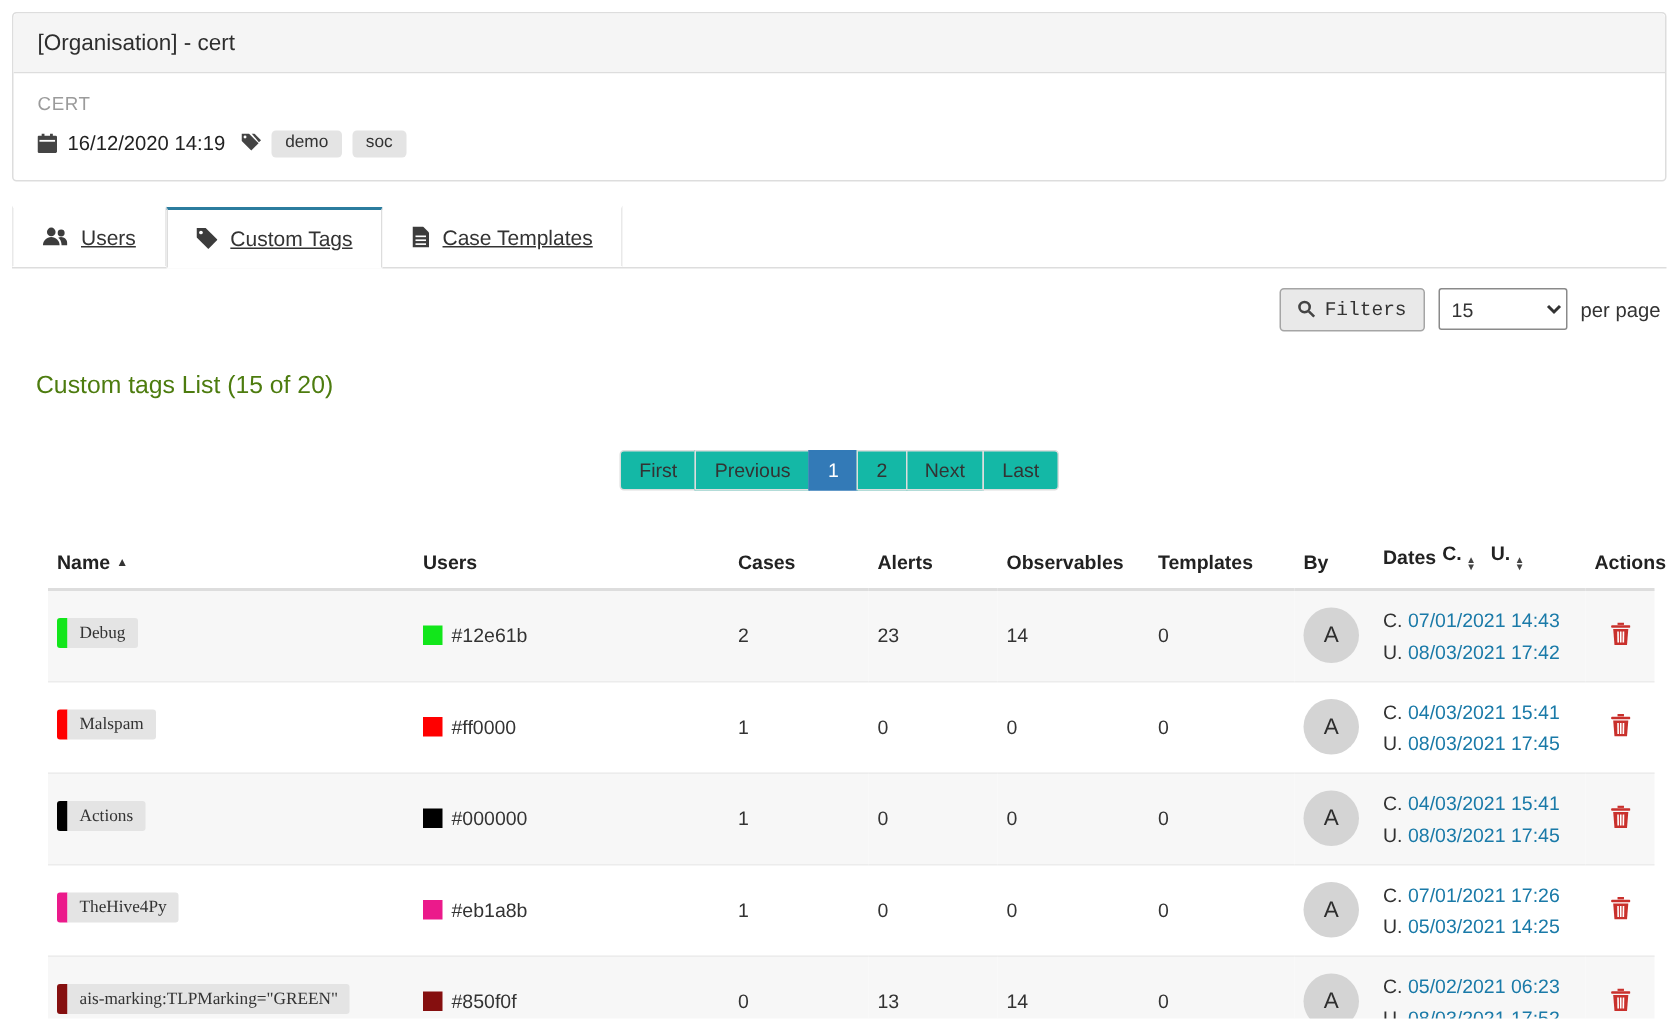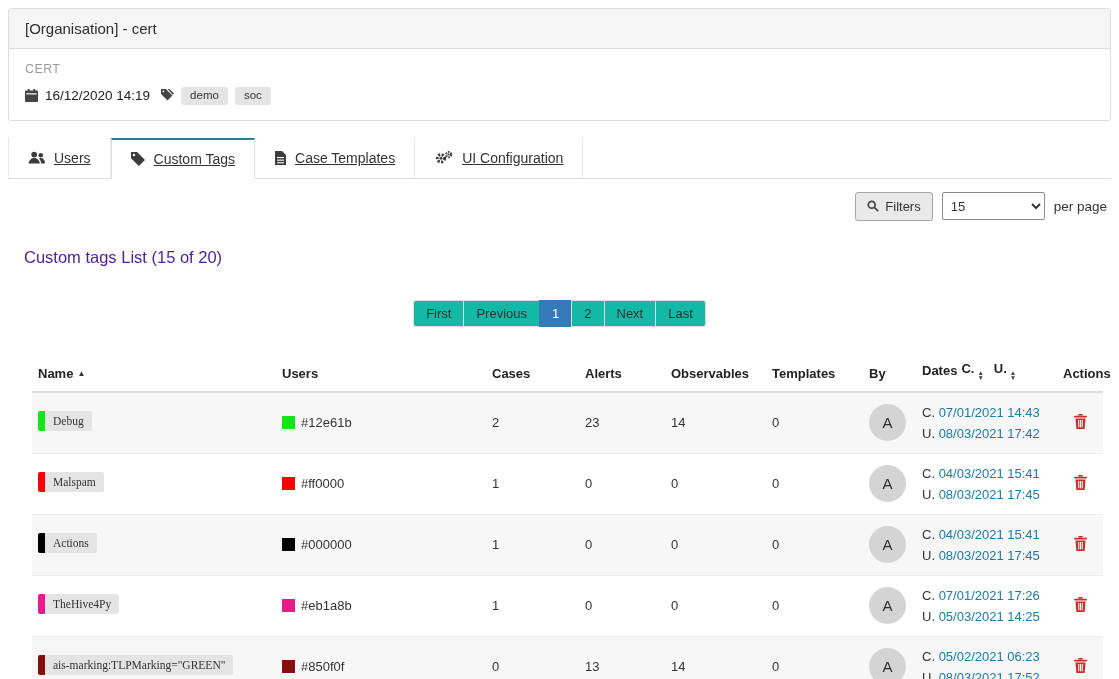--- a/index.html
+++ b/index.html
@@ -25,26 +25,26 @@
 
   
   .tabs{display:flex;align-items:flex-end;border-bottom:1px solid var(--border);margin-top:16px;text-decoration:underline;}
   .tab{display:flex;align-items:center;gap:9px;padding:11px 19px;font-size:14px;color:#333;cursor:pointer;background:#fff;border:1px solid transparent;border-right:1px solid #e9e9e9;border-top:2px solid transparent;}
   .tab:first-child{border-left:1px solid #e9e9e9;}
   .tab.active{border:1px solid var(--border);border-top:2px solid var(--accent);border-bottom:1px solid #fff;margin-bottom:-1px;}
   .tab .icon{color:#3c3c3c;}
 
   
   .toolbar{display:flex;justify-content:flex-end;align-items:center;gap:9px;margin-top:13px;padding-right:4px;}
-  .btn{display:inline-flex;align-items:center;gap:6px;padding:6px 11px;background:#e9e9e9;border:1px solid #a5a5a5;border-radius:3px;font-size:13px;color:#333;cursor:pointer;font-family:Liberation Sans, sans-serif;}
-  .per-page-select{width:103px;height:28px;border:1px solid #8a8a8a;border-radius:2px;font-size:13px;color:#333;padding:0 4px;font-family:inherit;background:#fff;}
+  .btn{display:inline-flex;align-items:center;gap:6px;padding:6px 11px;background:#e9e9e9;border:1px solid #a5a5a5;border-radius:3px;font-size:13px;color:#333;cursor:pointer;font-family:Liberation Mono, monospace;}
+  .per-page-select{width:86px;height:28px;border:1px solid #8a8a8a;border-radius:2px;font-size:13px;color:#333;padding:0 4px;font-family:inherit;background:#fff;}
   .per-page-label{color:#333;font-size:13.5px;}
 
   
-  .list-title{font-size:16.5px;font-weight:400;color:#4c1d95;margin:27px 0 0 16px;}
+  .list-title{font-size:16.5px;font-weight:400;color:#4d7c0f;margin:27px 0 0 16px;}
 
   
   .pager{display:flex;justify-content:center;margin-top:33px;}
   .page-btn{border:1px solid var(--border);background:#14b8a6;color:#333;padding:6px 12px;font-size:13px;margin-left:-1px;cursor:pointer;font-family:inherit;line-height:1;}
   .page-btn:first-child{border-radius:3px 0 0 3px;margin-left:0;}
   .page-btn:last-child{border-radius:0 3px 3px 0;}
   .page-btn.active{background:var(--active-page);border-color:var(--active-page);color:#fff;}
 
   
   .table-wrap{padding:0 24px;margin-top:24px;}
@@ -124,31 +124,20 @@
       <span class="icon">
         <svg width="11" height="14" viewBox="0 0 11 14">
             <path fill="currentColor" d="M0 0h7l4 4v10H0z"></path>
             <rect x="2" y="6" width="7" height="1.1" fill="#fff"></rect>
             <rect x="2" y="8.6" width="7" height="1.1" fill="#fff"></rect>
             <rect x="2" y="11.2" width="7" height="1.1" fill="#fff"></rect>
           </svg>
       </span>
       <span>Case Templates</span>
     </div>
-    <div class="tab">
-      <span class="icon">
-        <svg width="18" height="15" viewBox="0 0 21 16">
-            <circle cx="7" cy="9" r="4.3" fill="none" stroke="currentColor" stroke-width="3.4" stroke-dasharray="2.4 1.7"></circle>
-            <circle cx="7" cy="9" r="1.7" fill="currentColor"></circle>
-            <circle cx="16" cy="4.6" r="2.9" fill="none" stroke="currentColor" stroke-width="2.6" stroke-dasharray="1.8 1.3"></circle>
-            <circle cx="16" cy="4.6" r="1.1" fill="currentColor"></circle>
-          </svg>
-      </span>
-      <span>UI Configuration</span>
-    </div>
   </div>
 
   <div class="toolbar">
     <button class="btn">
       <span class="icon">
         <svg width="12" height="12" viewBox="0 0 14 14" fill="none" stroke="currentColor" stroke-width="2">
             <circle cx="5.5" cy="5.5" r="4"></circle>
             <line x1="8.8" y1="8.8" x2="13" y2="13"></line>
           </svg>
       </span>

